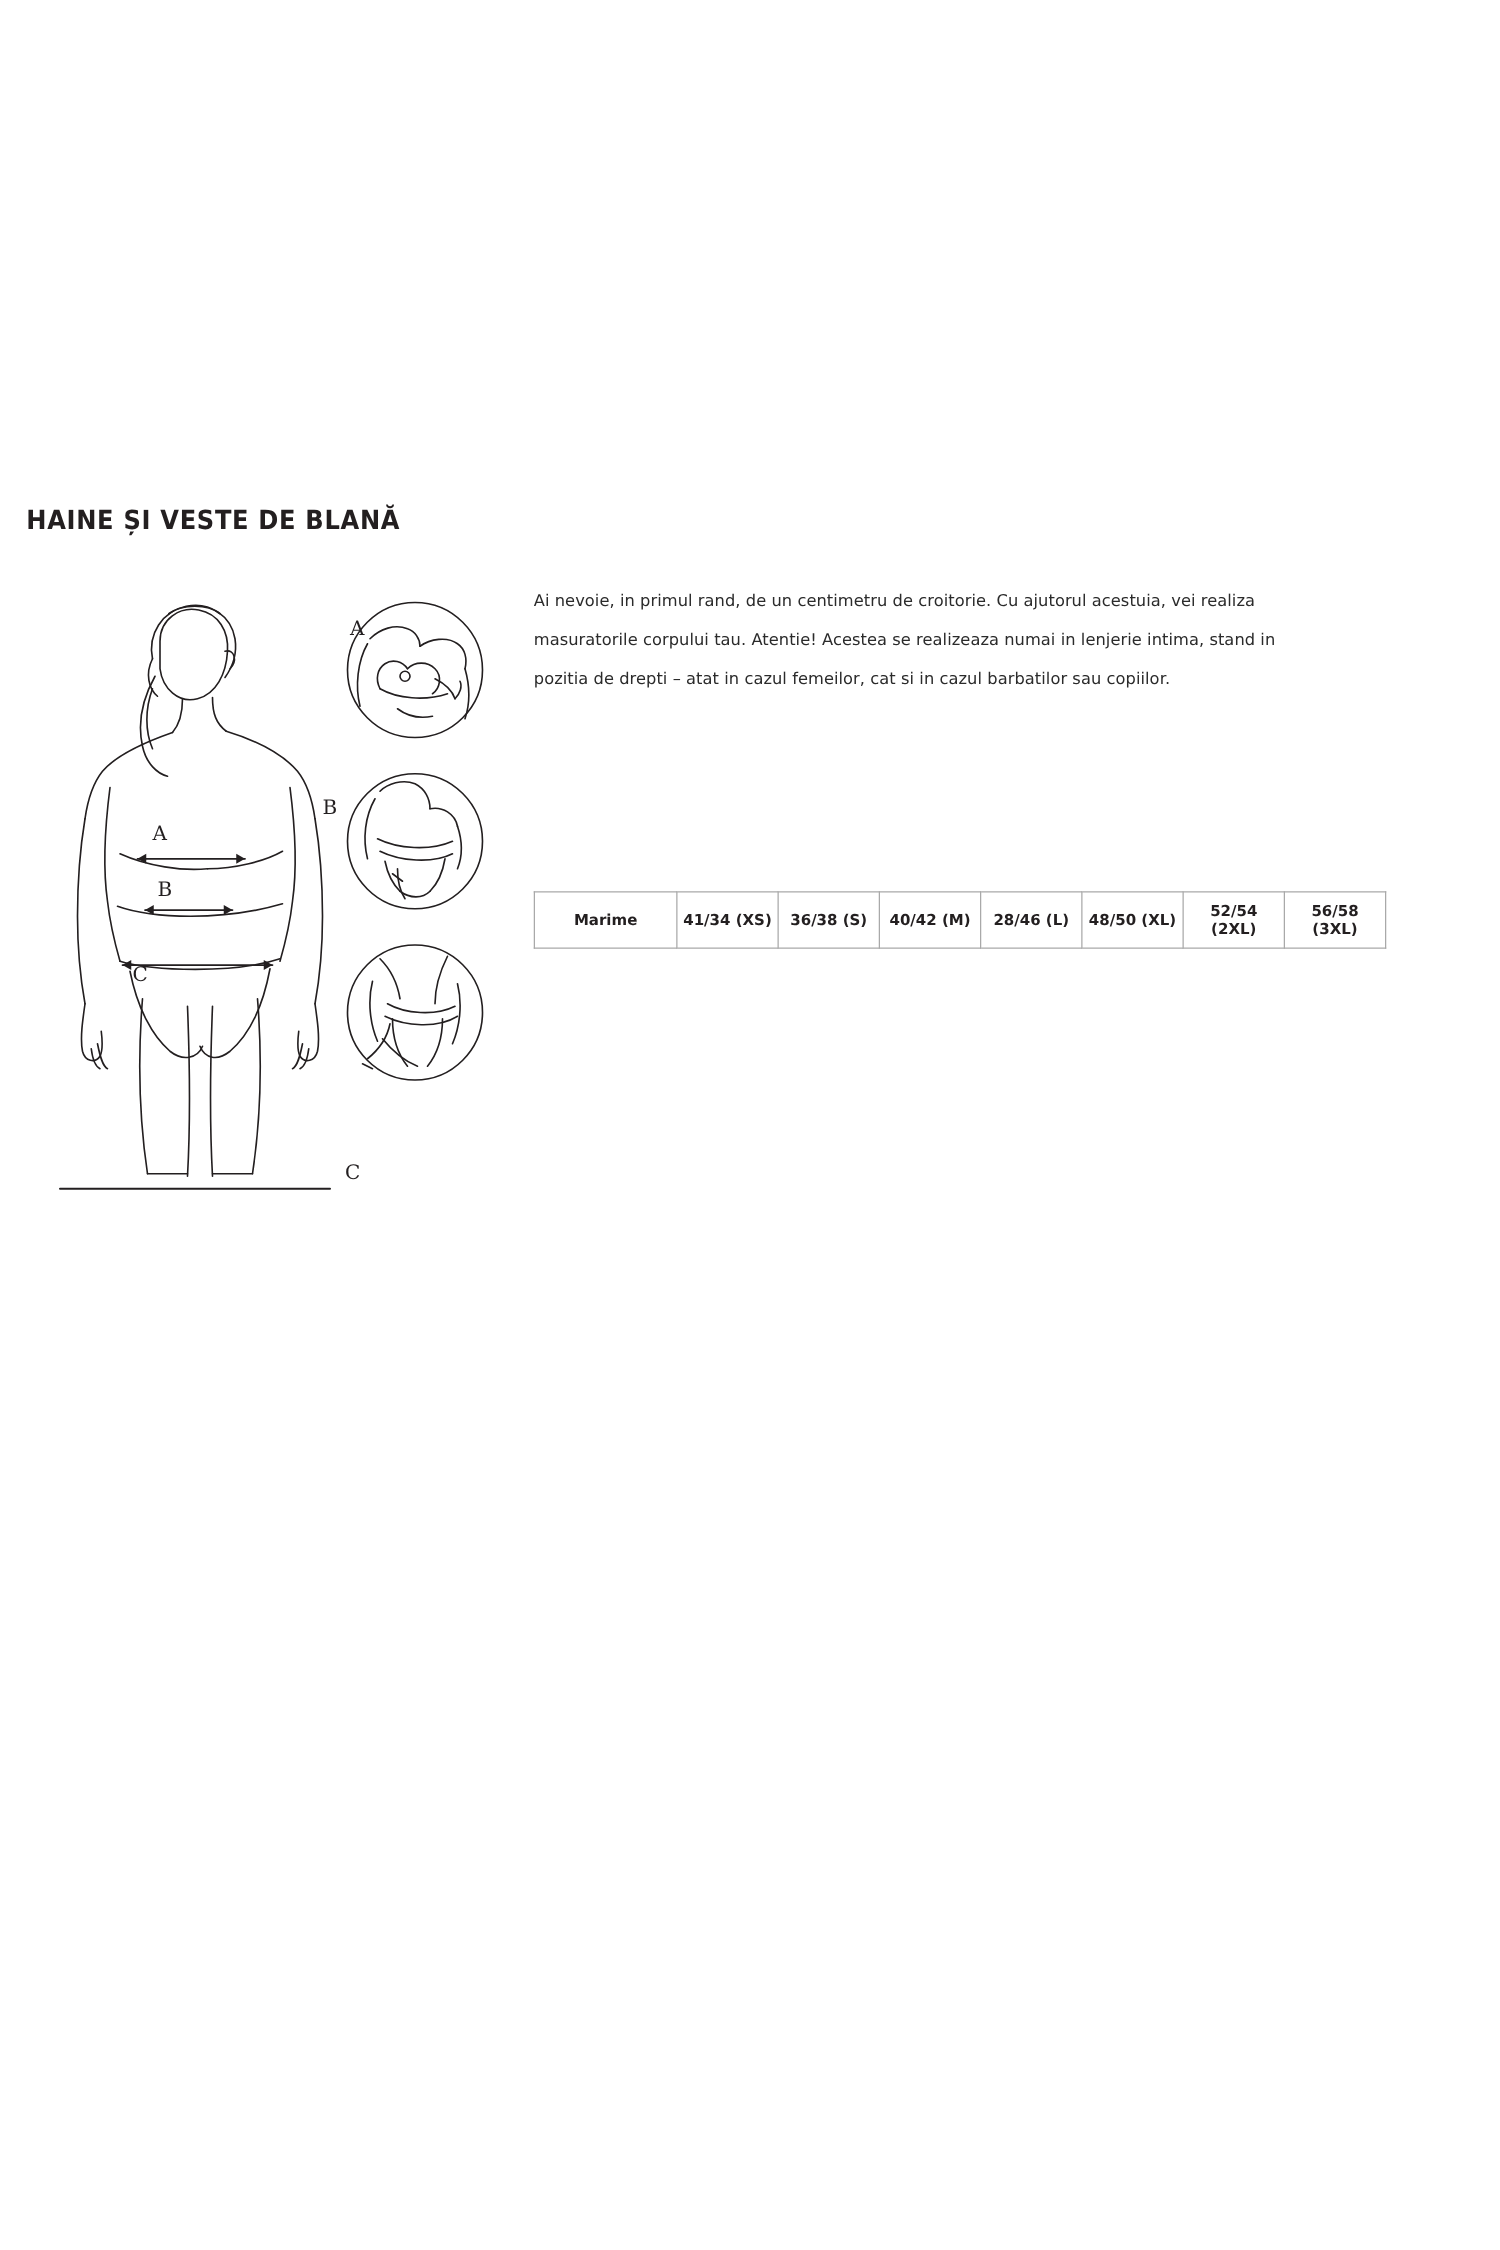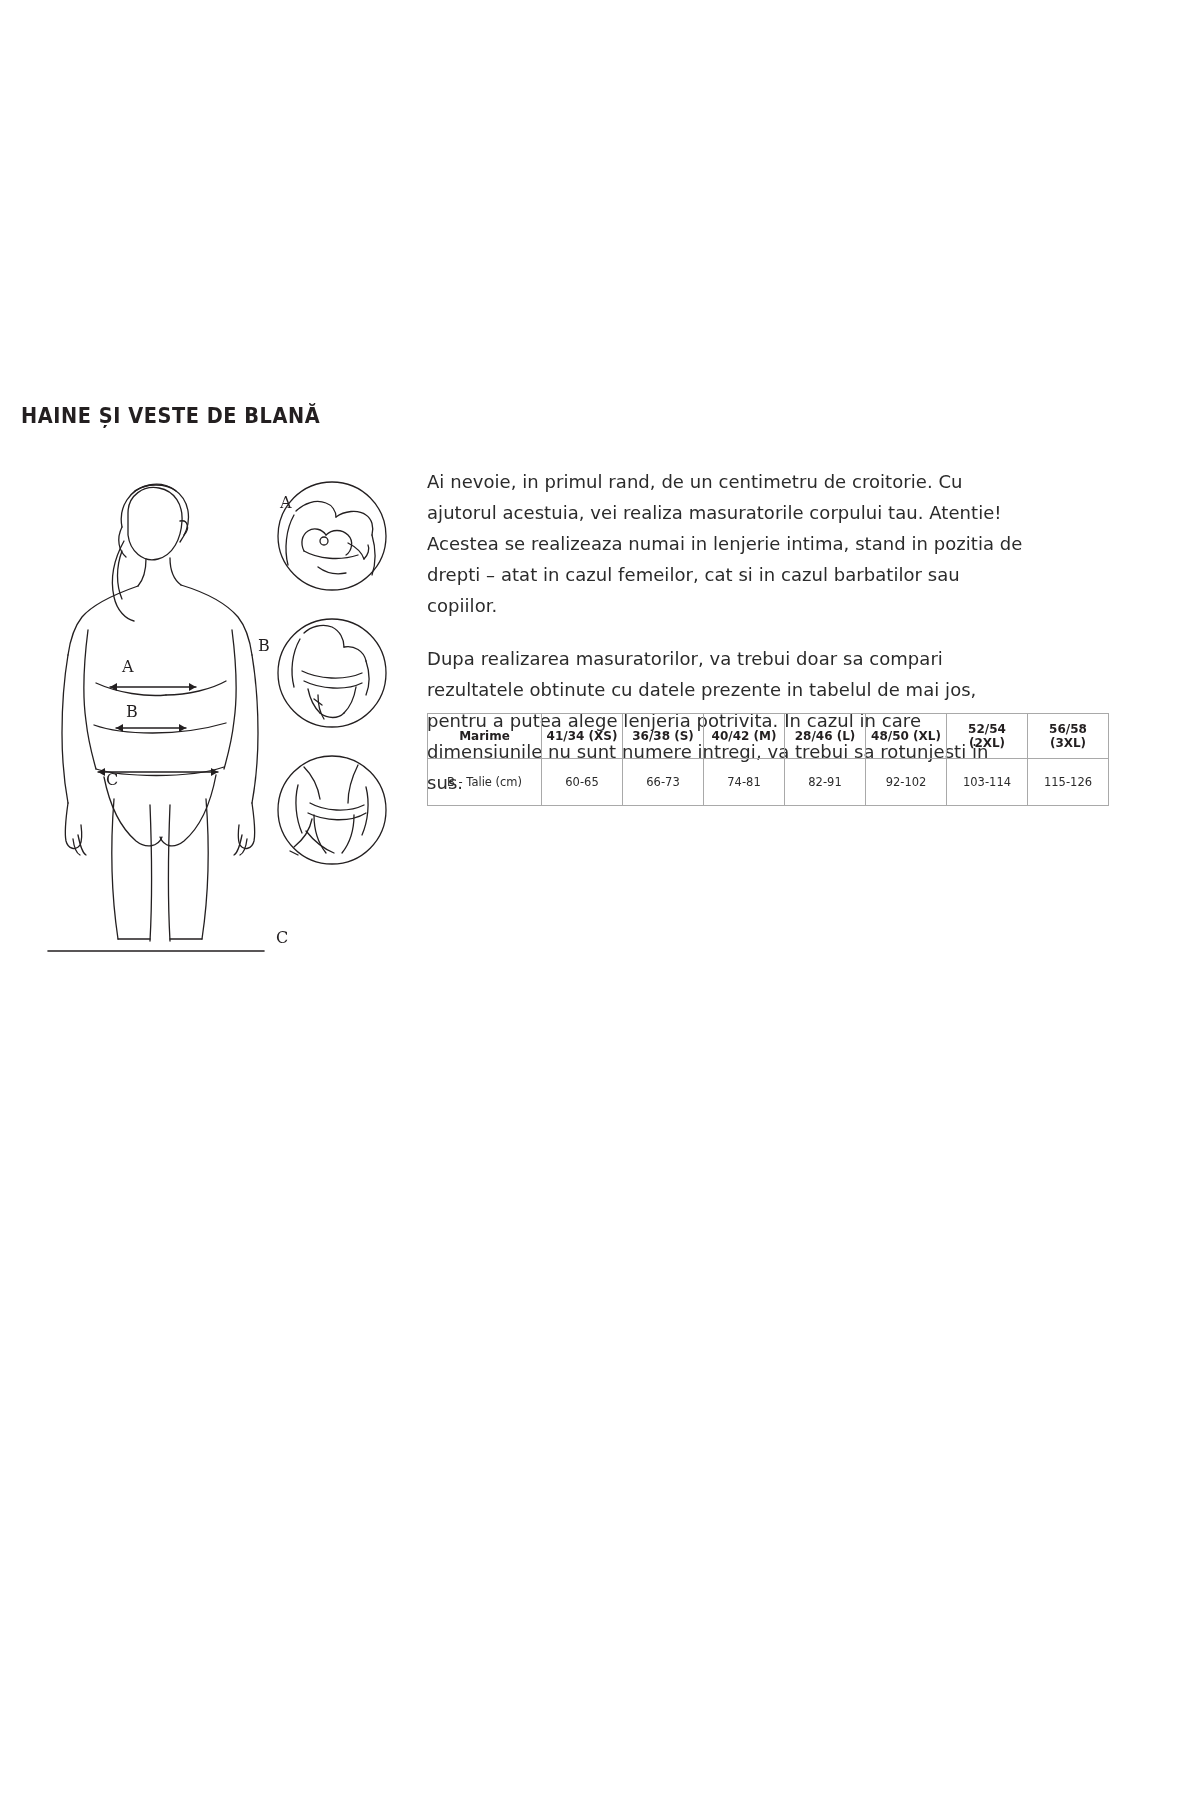--- a/index.html
+++ b/index.html
@@ -55,21 +55,21 @@
 
   
   .text-col {
     position: absolute;
     left: 427px;
     top: 466px;
     width: 600px;
   }
   .para {
     font-family: "DejaVu Sans", sans-serif;
-    font-size: 18px;
+    font-size: 13px;
     line-height: 31px;
     color: #2b2b2b;
     letter-spacing: 0.05px;
     margin: 0 0 22px 0;
     text-align: left;
   }
 
   
   .size-table-wrap {
     position: absolute;
@@ -220,21 +220,20 @@
       <text x="108" y="262" font-family="DejaVu Serif, serif" font-size="16" fill="#231f20">B</text>
       <text x="88" y="330" font-family="DejaVu Serif, serif" font-size="16" fill="#231f20">C</text>
       <text x="262" y="53" font-family="DejaVu Serif, serif" font-size="16" fill="#231f20">A</text>
       <text x="240" y="196" font-family="DejaVu Serif, serif" font-size="16" fill="#231f20">B</text>
       <text x="258" y="488" font-family="DejaVu Serif, serif" font-size="16" fill="#231f20">C</text>
     </svg>
   </div>
 
   <div class="text-col">
     <p class="para">Ai nevoie, in primul rand, de un centimetru de croitorie. Cu ajutorul acestuia, vei realiza masuratorile corpului tau. Atentie! Acestea se realizeaza numai in lenjerie intima, stand in pozitia de drepti – atat in cazul femeilor, cat si in cazul barbatilor sau copiilor.</p>
-    <p class="para">Dupa realizarea masuratorilor, va trebui doar sa compari rezultatele obtinute cu datele prezente in tabelul de mai jos, pentru a putea alege lenjeria potrivita. In cazul in care dimensiunile nu sunt numere intregi, va trebui sa rotunjesti in sus.</p>
   </div>
 
   <div class="size-table-wrap">
     <table class="size-table">
       <colgroup>
         <col class="col-label">
         <col class="col-size">
           <col class="col-size">
           <col class="col-size">
         <col class="col-size">
@@ -248,27 +247,17 @@
           <th>41/34 (XS)</th>
           <th>36/38 (S)</th>
           <th>40/42 (M)</th>
           <th>28/46 (L)</th>
           <th>48/50 (XL)</th>
           <th>52/54 (2XL)</th>
           <th>56/58 (3XL)</th>
         </tr>
       </thead>
       <tbody>
-        <tr>
-          <td>B - Talie (cm)</td>
-          <td>60-65</td>
-          <td>66-73</td>
-          <td>74-81</td>
-          <td>82-91</td>
-          <td>92-102</td>
-          <td>103-114</td>
-          <td>115-126</td>
-        </tr>
       </tbody>
     </table>
   </div>
 
 </div>
 
 </body></html>

